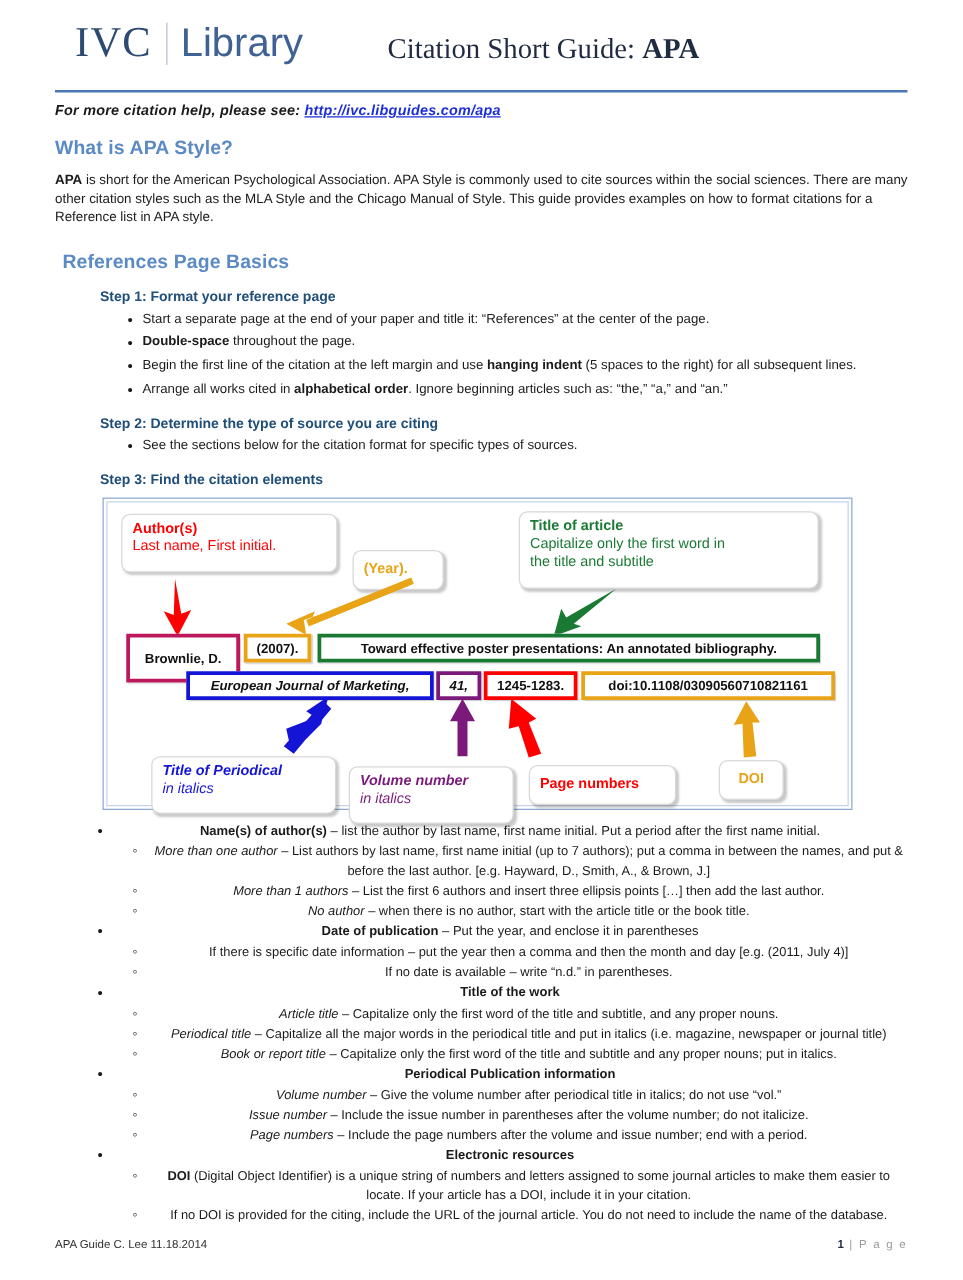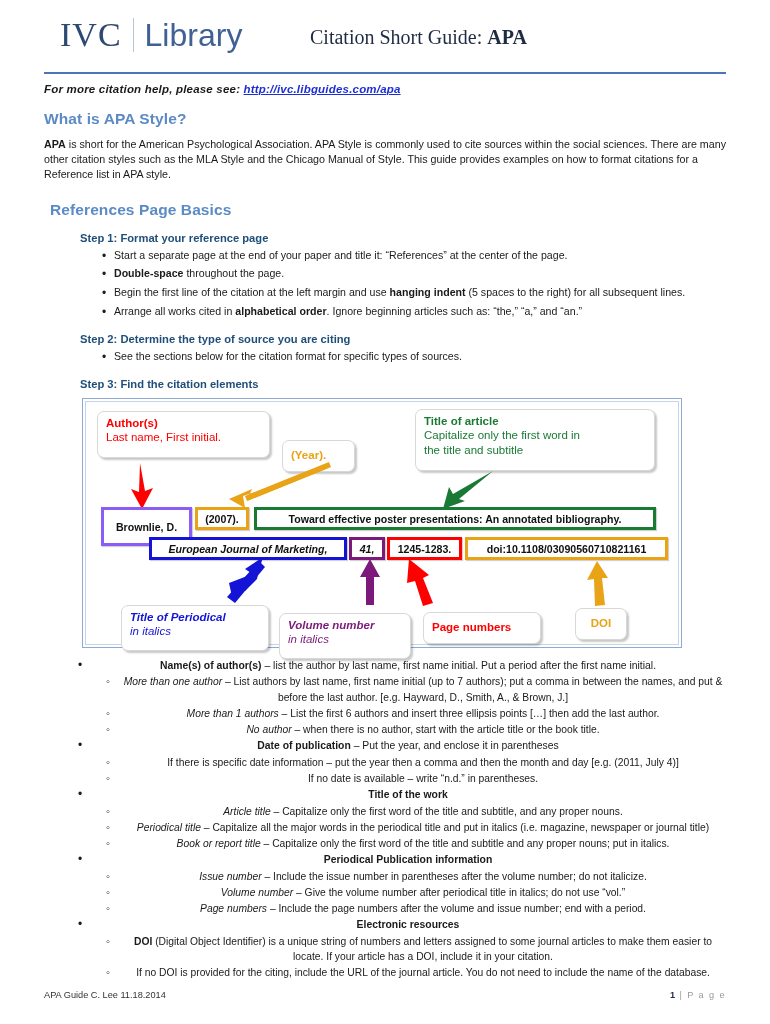--- a/index.html
+++ b/index.html
@@ -12,21 +12,21 @@
     position:relative;
   }
   .page{position:relative;width:770px;height:1024px;box-sizing:border-box;padding:0 44px;}
 
   
   .header{position:relative;height:68px;}
   .logo{position:absolute;left:16px;top:18px;display:flex;align-items:baseline;}
   .logo-ivc{font-family:"Liberation Serif", serif;font-size:34px;color:#2d4a72;letter-spacing:1px;line-height:1;}
   .logo-div{width:1px;height:34px;background:#b9c4d4;margin:0 11px;align-self:center;}
   .logo-lib{font-family:"Liberation Sans", sans-serif;font-size:32px;color:#3f6193;line-height:1;font-weight:400;}
-  .doc-title{position:absolute;left:266px;top:26px;font-family:"Liberation Serif", serif;font-size:20px;color:#1f2b42;white-space:nowrap;}
+  .doc-title{position:absolute;left:266px;top:26px;font-family:"Liberation Serif", serif;font-size:23px;color:#1f2b42;white-space:nowrap;}
   .doc-title b{font-weight:bold;}
   .rule{height:2px;background:#4a76b8;margin-top:4px;}
 
   .helpline{margin-top:9px;font-size:11.5px;font-weight:bold;font-style:italic;color:#1a1a1a;letter-spacing:.2px;}
   .helpline a{color:#1c2ed6;text-decoration:underline;font-weight:bold;font-style:italic;}
 
   
   h2.sec{font-size:15.5px;color:#5b8ac4;font-weight:bold;margin:15px 0 9px 0;letter-spacing:.1px;}
   h2.sec.indent{margin-left:6px;margin-top:18px;}
   .para{font-size:10.7px;line-height:1.42;color:#1a1a1a;margin:0 0 3px 0;}
@@ -139,21 +139,21 @@
       <path d="M17 2 L22 30 L30 27 L19 48 L8 28 L16 31 Z" fill="#ff0000"></path>
     </svg>
     <svg class="arrow" style="left:140px;top:62px;" width="120" height="50" viewBox="0 0 120 50">
       <path d="M108 6 L24 40 L29 28 L6 38 L22 47 L20 35 Z" fill="#e8a317"></path>
       <path d="M108 6 L24 40 L22 35 L106 1 Z" fill="#e8a317"></path>
     </svg>
     <svg class="arrow" style="left:352px;top:68px;" width="70" height="50" viewBox="0 0 70 50">
       <path d="M58 4 L24 32 L30 34 L8 42 L14 20 L18 27 Z" fill="#1a7a34"></path>
     </svg>
 
-    <div class="cit" style="left:18px;top:108px;width:91px;height:39px;border:3px solid #8b5cf6;">Brownlie, D.</div>
+    <div class="cit" style="left:18px;top:108px;width:91px;height:39px;border:3px solid #be185d;">Brownlie, D.</div>
     <div class="cit" style="left:112px;top:108px;width:54px;height:23px;border:3px solid #e8a317;">(2007).</div>
     <div class="cit" style="left:171px;top:108px;width:402px;height:23px;border:3px solid #1a7a34;">Toward effective poster presentations:  An annotated  bibliography.</div>
 
     <div class="cit" style="left:66px;top:138px;width:198px;height:23px;border:3px solid #1414d6;font-style:italic;">European Journal of Marketing,</div>
     <div class="cit" style="left:266px;top:138px;width:36px;height:23px;border:3px solid #7b1a7b;font-style:italic;">41,</div>
     <div class="cit" style="left:304px;top:138px;width:75px;height:23px;border:3px solid #ff0000;">1245-1283.</div>
     <div class="cit" style="left:382px;top:138px;width:203px;height:23px;border:3px solid #e8a317;">doi:10.1108/03090560710821161</div>
 
     <svg class="arrow" style="left:136px;top:158px;" width="50" height="48" viewBox="0 0 50 48">
       <path d="M42 2 L32 12 L36 16 L10 26 L14 44 L22 30 L26 34 L38 22 Z" fill="#1414d6"></path>
@@ -195,22 +195,22 @@
     <li class="lvl1"><span class="bld">Date of publication</span><span> – Put the year, and enclose it in parentheses</span></li>
     <li class="lvl2"><span>If there is specific date information – put the year then a comma and then the month and day [e.g. (2011, July 4)]</span></li>
     <li class="lvl2"><span>If no date is available – write “n.d.” in parentheses.</span></li>
 
     <li class="lvl1"><span class="bld">Title of the work</span></li>
     <li class="lvl2"><span class="ital">Article title</span><span> – Capitalize only the first word of the title and subtitle, and any proper nouns.</span></li>
     <li class="lvl2"><span class="ital">Periodical title</span><span> – Capitalize all the major words in the periodical title and put in italics (i.e. magazine, newspaper or journal title)</span></li>
     <li class="lvl2"><span class="ital">Book or report title</span><span> – Capitalize only the first word of the title and subtitle and any proper nouns; put in italics.</span></li>
 
     <li class="lvl1"><span class="bld">Periodical Publication information</span></li>
+    <li class="lvl2"><span class="ital">Volume number</span><span> – Give the volume number after periodical title in italics; do not use “vol.”</span></li>
     <li class="lvl2"><span class="ital">Issue number</span><span> – Include the issue number in parentheses after the volume number; do not italicize.</span></li>
-    <li class="lvl2"><span class="ital">Volume number</span><span> – Give the volume number after periodical title in italics; do not use “vol.”</span></li>
     <li class="lvl2"><span class="ital">Page numbers</span><span> – Include the page numbers after the volume and issue number; end with a period.</span></li>
 
     <li class="lvl1"><span class="bld">Electronic resources</span></li>
     <li class="lvl2"><span class="bld">DOI</span><span> (Digital Object Identifier) is a unique string of numbers and letters assigned to some journal articles to make them easier to locate.  If your article has a DOI, include it in your citation.</span></li>
     <li class="lvl2"><span>If no DOI is provided for the citing, include the URL of the journal article.  You do not need to include the name of the database.</span></li>
   </ul>
 
   <div class="footer">
     <div>APA Guide    C. Lee 11.18.2014</div>
     <div class="pg"><b>1</b><span> | </span><span>P a g e</span></div>

